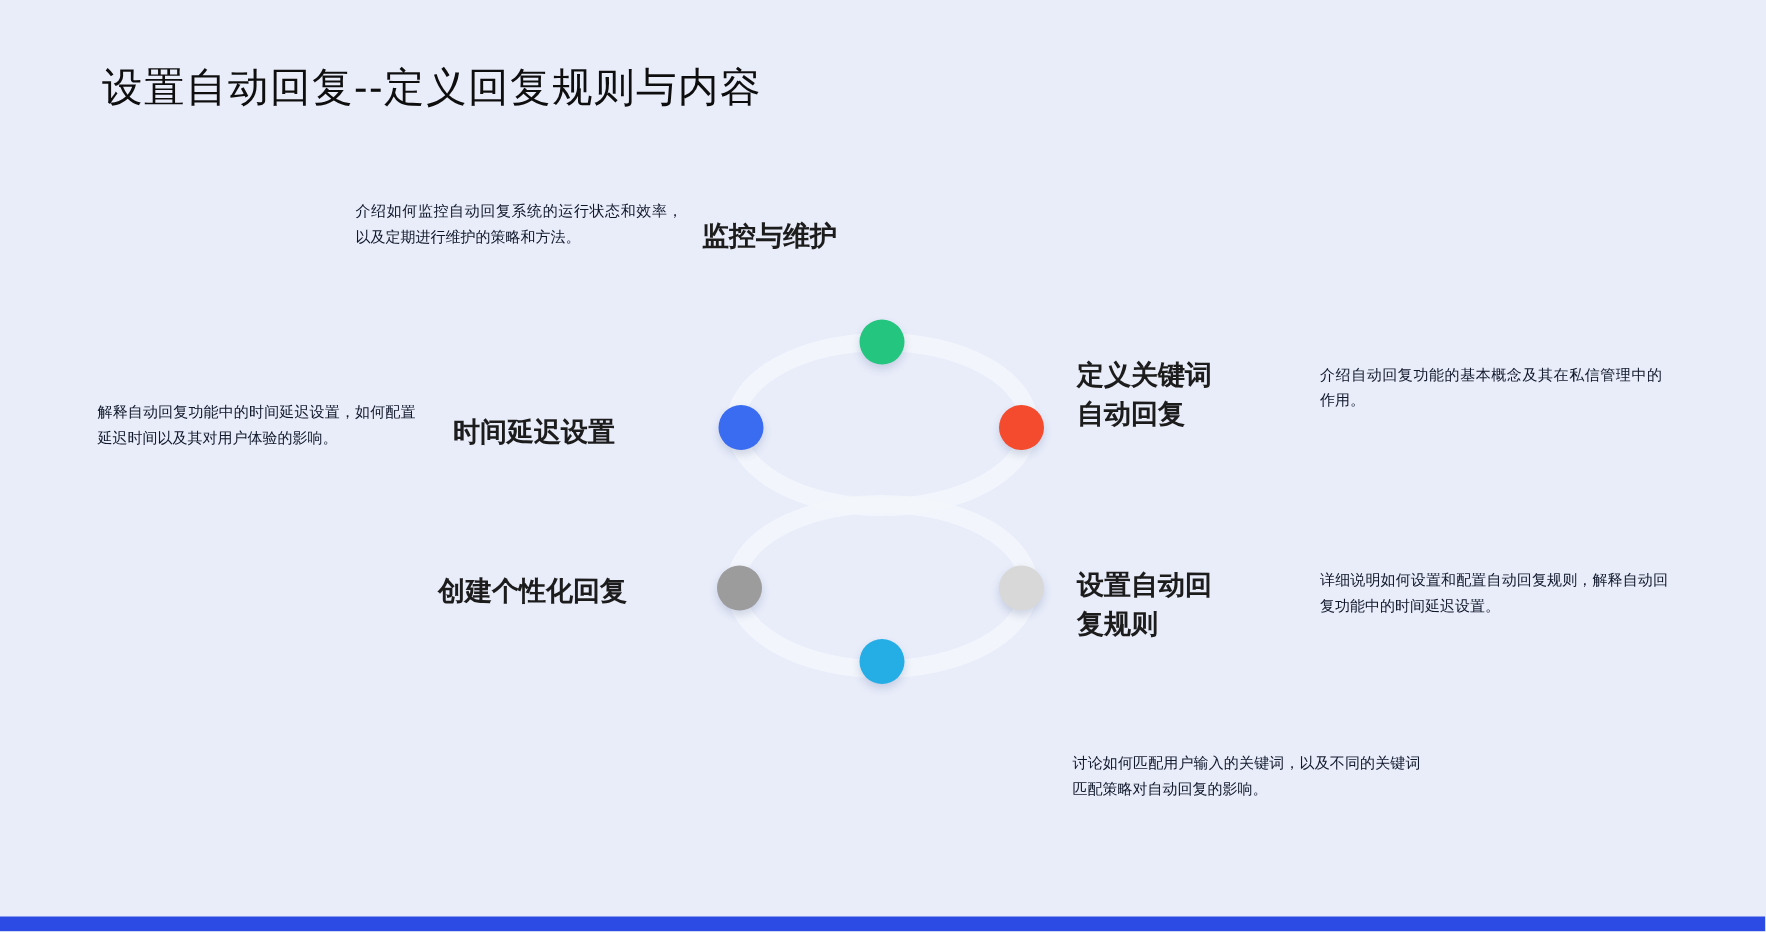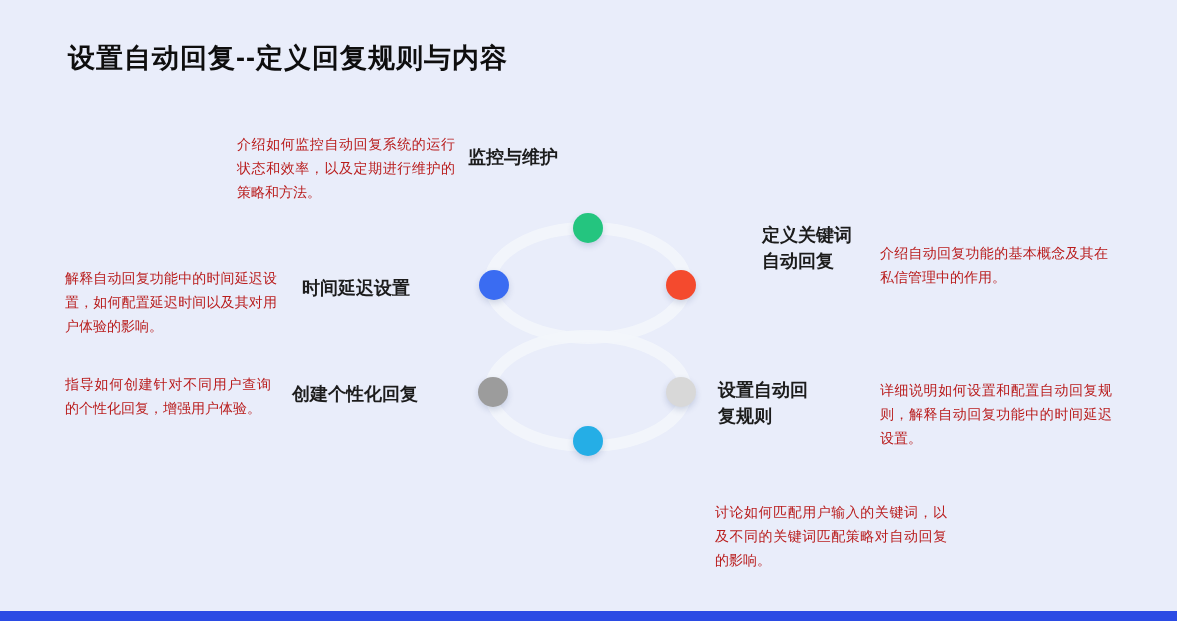--- a/index.html
+++ b/index.html
@@ -11,21 +11,21 @@
     position:relative;
     width:1177px;
     height:621px;
     overflow:hidden;
     background:#e9edfa;
   }
   .page-title{
     position:absolute;
     left:68px; top:40px;
     font-size:27px;
-    font-weight:700;
+    font-weight:400;
     color:#0e0e0e;
     letter-spacing:1px;
   }
   
   .logo{
     position:absolute;
     left:945px; top:34px;
     display:flex;
     align-items:flex-start;
   }
@@ -66,22 +66,22 @@
   .node-label{
     position:absolute;
     font-size:18px;
     font-weight:700;
     color:#1c1c1c;
     white-space:pre-line;
     line-height:1.45;
   }
   .node-desc{
     position:absolute;
-    font-size:14px;
-    color:#b91c1c;
+    font-size:10px;
+    color:#0f172a;
     line-height:1.7;
     text-align:justify;
   }
   .footer-bar{
     position:absolute;
     left:0;bottom:0;
     width:100%;height:10px;
     background:#2b4be4;
   }
 </style>
@@ -104,25 +104,24 @@
   <div class="dot" style="left: 478px; top: 377px; background: rgb(156, 156, 156);"></div>
   <div class="dot" style="left: 666px; top: 377px; background: rgb(216, 216, 216);"></div>
   <div class="dot" style="left: 573px; top: 426px; background: rgb(37, 174, 230);"></div>
 
   <div class="node-desc" style="left:237px;top:133px;width:218px;">介绍如何监控自动回复系统的运行状态和效率，以及定期进行维护的策略和方法。</div>
   <div class="node-label" style="left:468px;top:144px;">监控与维护</div>
 
   <div class="node-desc" style="left:65px;top:267px;width:212px;">解释自动回复功能中的时间延迟设置，如何配置延迟时间以及其对用户体验的影响。</div>
   <div class="node-label" style="left:302px;top:275px;">时间延迟设置</div>
 
-  <div class="node-label" style="left:718px;top:222px;margin-left:44px;">定义关键词
+  <div class="node-label" style="left:718px;top:237px;">定义关键词
 自动回复</div>
   <div class="node-desc" style="left:880px;top:242px;width:228px;">介绍自动回复功能的基本概念及其在私信管理中的作用。</div>
 
-  <div class="node-desc" style="left:65px;top:373px;width:206px;">指导如何创建针对不同用户查询的个性化回复，增强用户体验。</div>
   <div class="node-label" style="left:718px;top:377px;">设置自动回
 复规则</div>
 
   <div class="node-label" style="left:292px;top:381px;">创建个性化回复</div>
   <div class="node-desc" style="left:880px;top:379px;width:232px;">详细说明如何设置和配置自动回复规则，解释自动回复功能中的时间延迟设置。</div>
 
   <div class="node-desc" style="left:715px;top:501px;width:232px;">讨论如何匹配用户输入的关键词，以及不同的关键词匹配策略对自动回复的影响。</div>
 
   <div class="footer-bar"></div>
 

